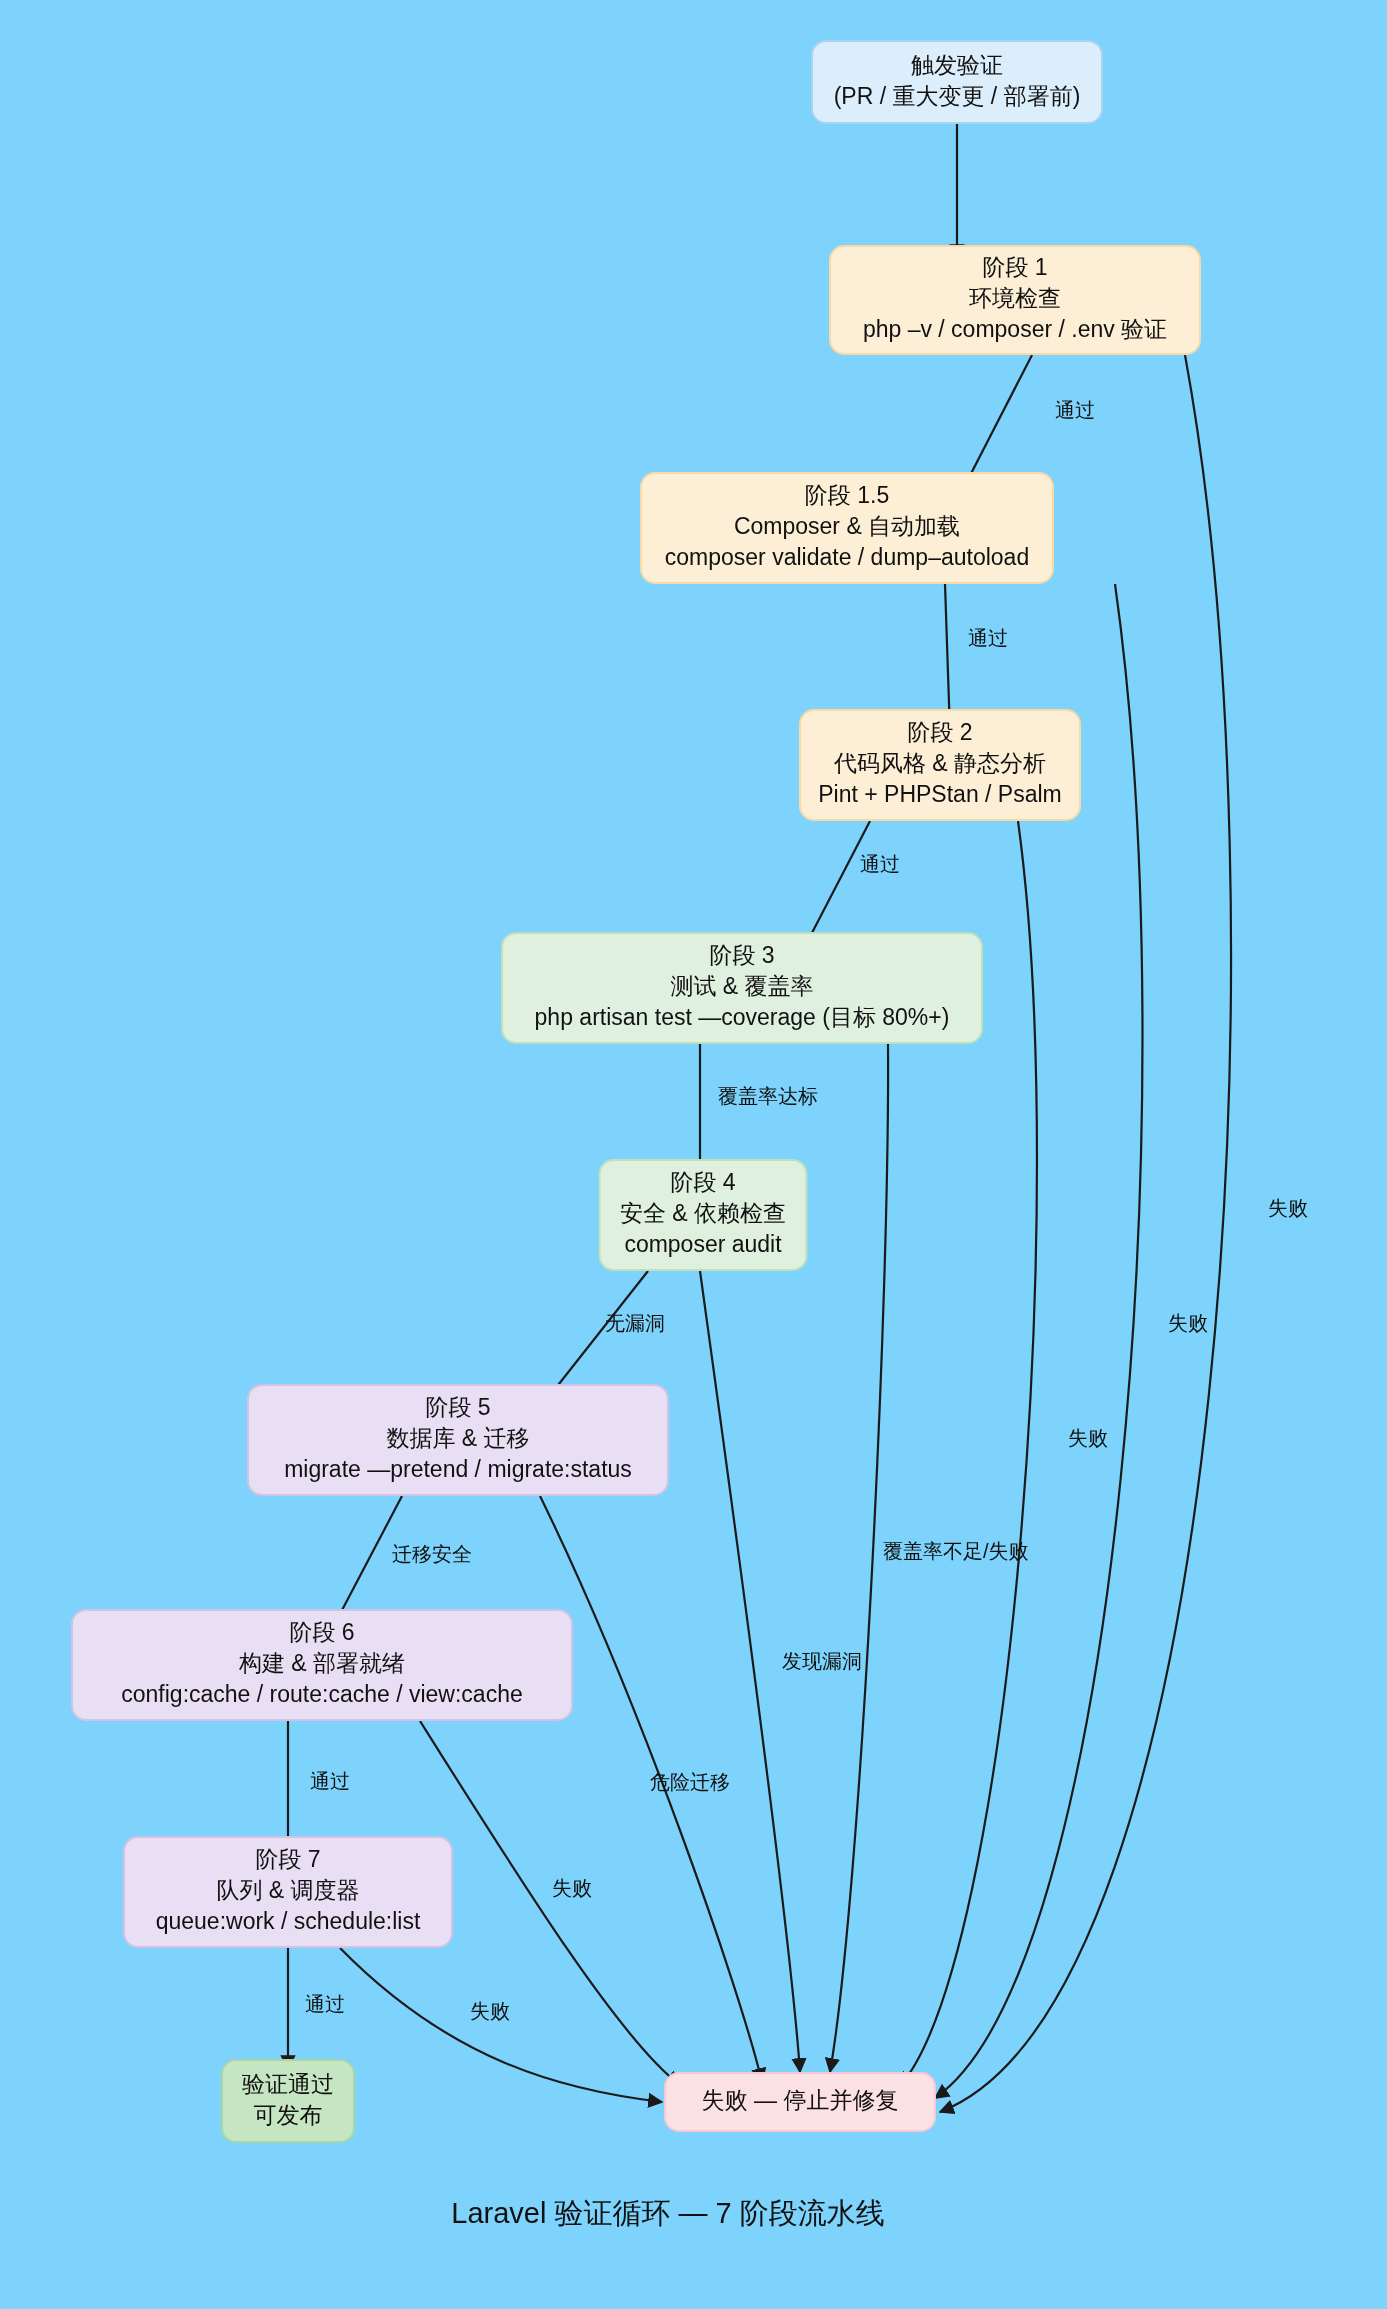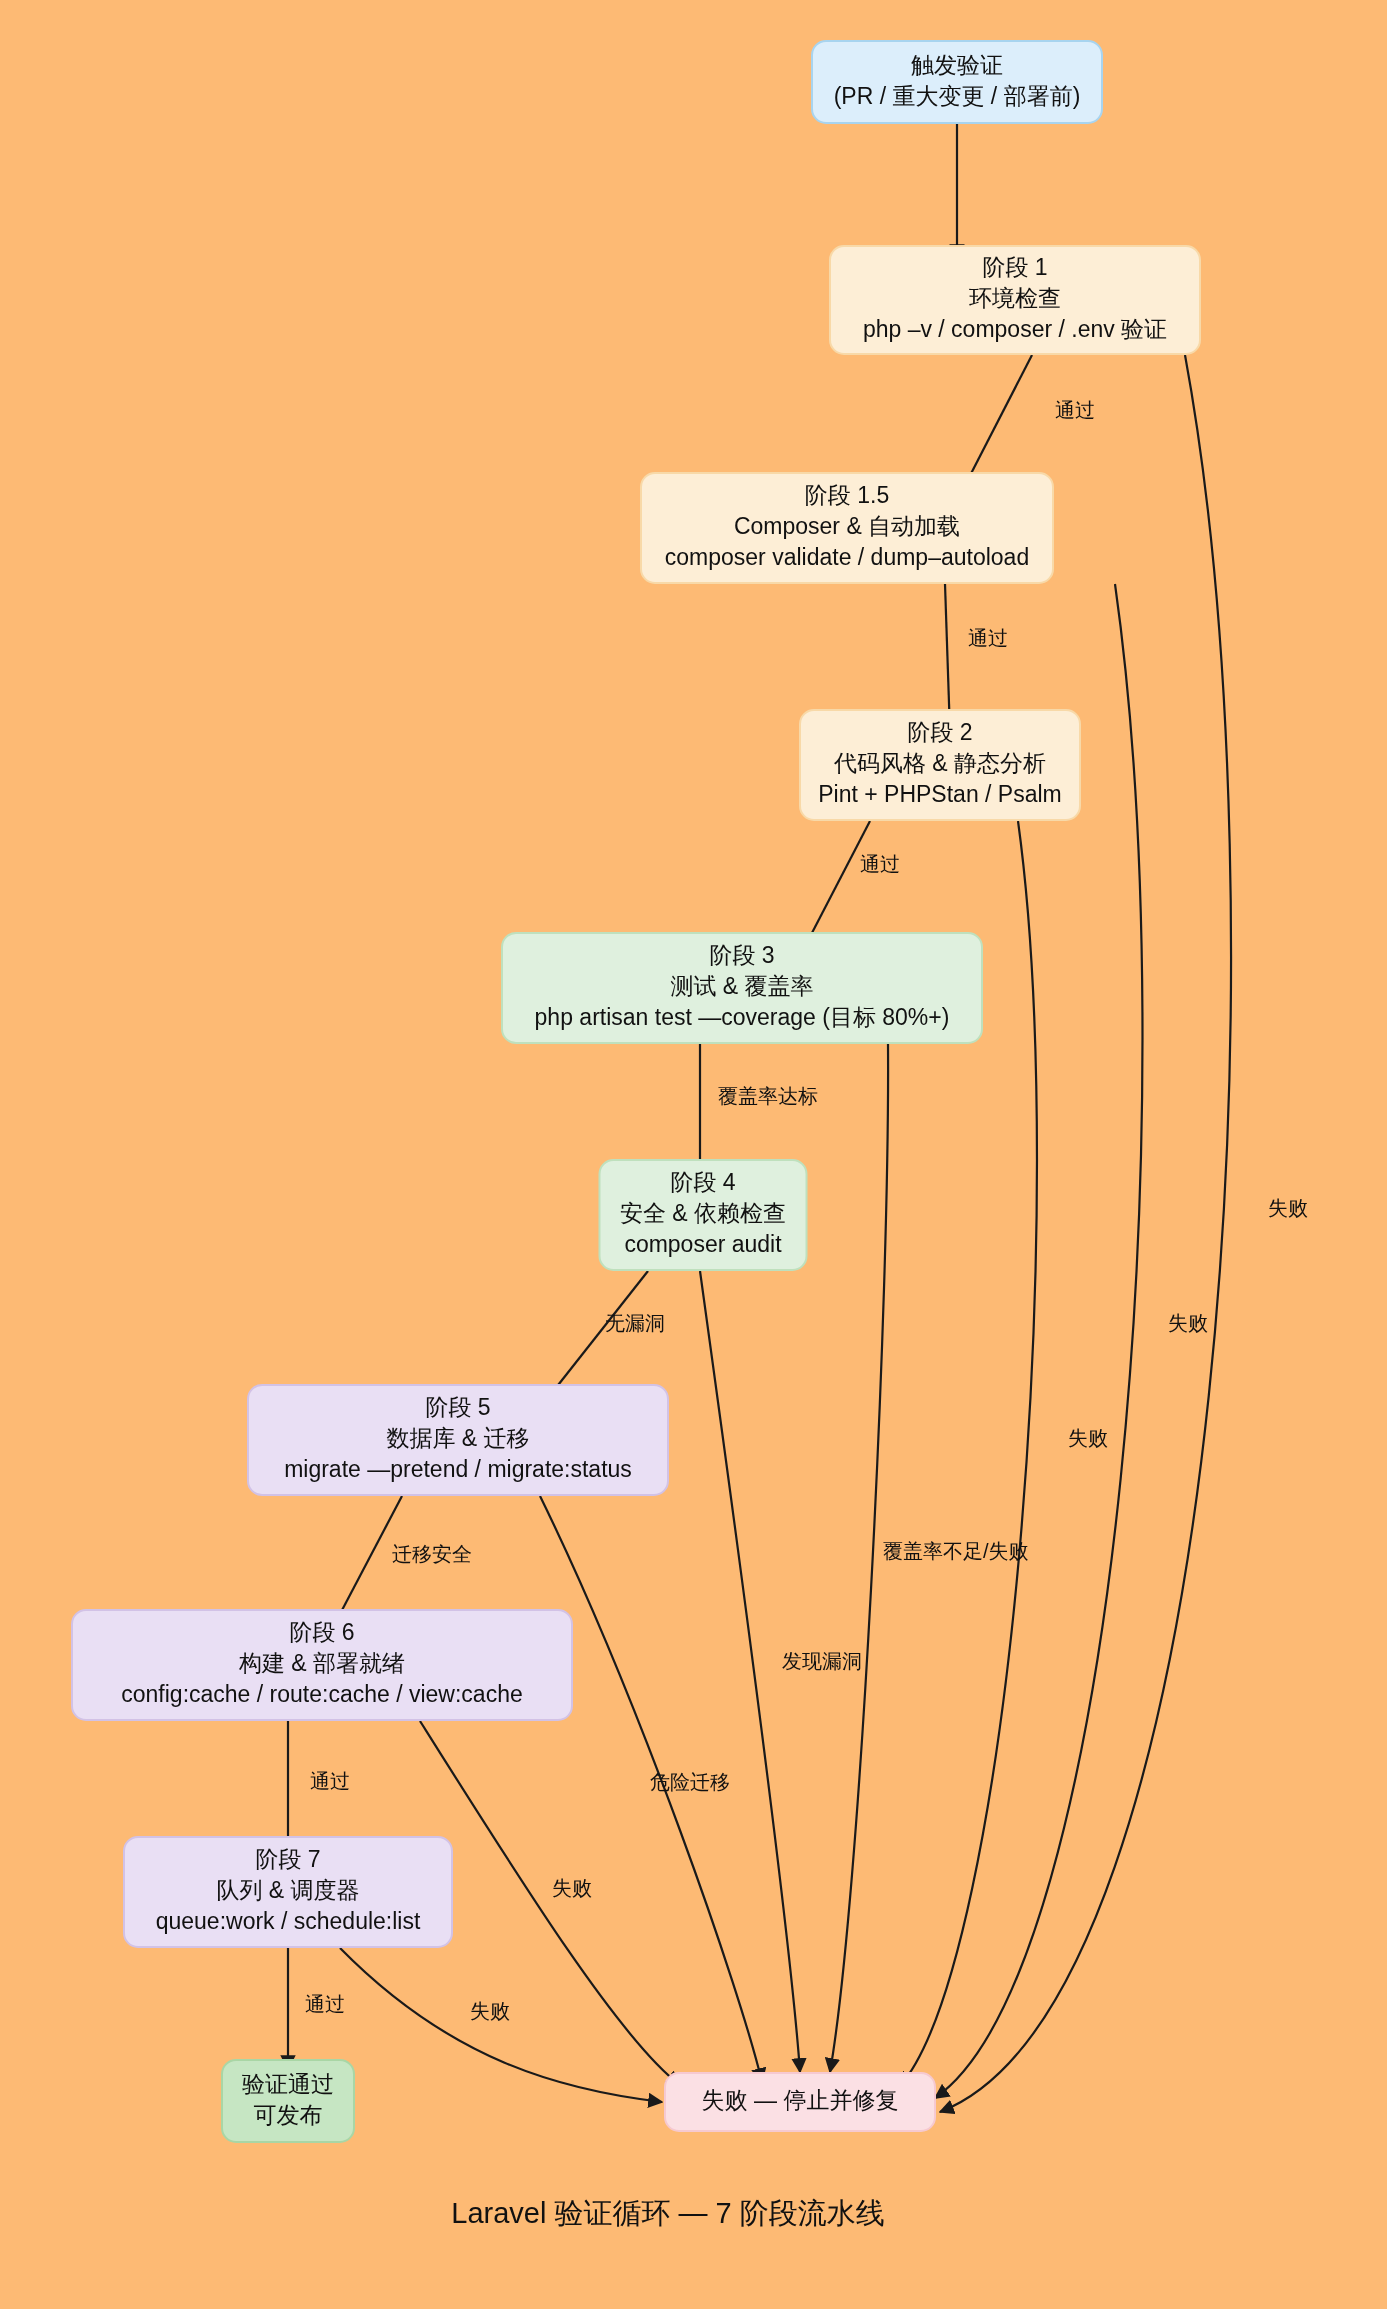--- a/index.html
+++ b/index.html
@@ -7,21 +7,21 @@
     padding: 0;
     background: #ffffff;
   }
   body {
     font-family: "Liberation Sans", "DejaVu Sans", sans-serif;
   }
   #canvas {
     position: relative;
     width: 1387px;
     height: 2309px;
-    background: #fdba74;
+    background: #7dd3fc;
     overflow: hidden;
   }
   svg#flow {
     position: absolute;
     left: 0;
     top: 0;
     width: 1387px;
     height: 2309px;
   }
   .edge-path {

